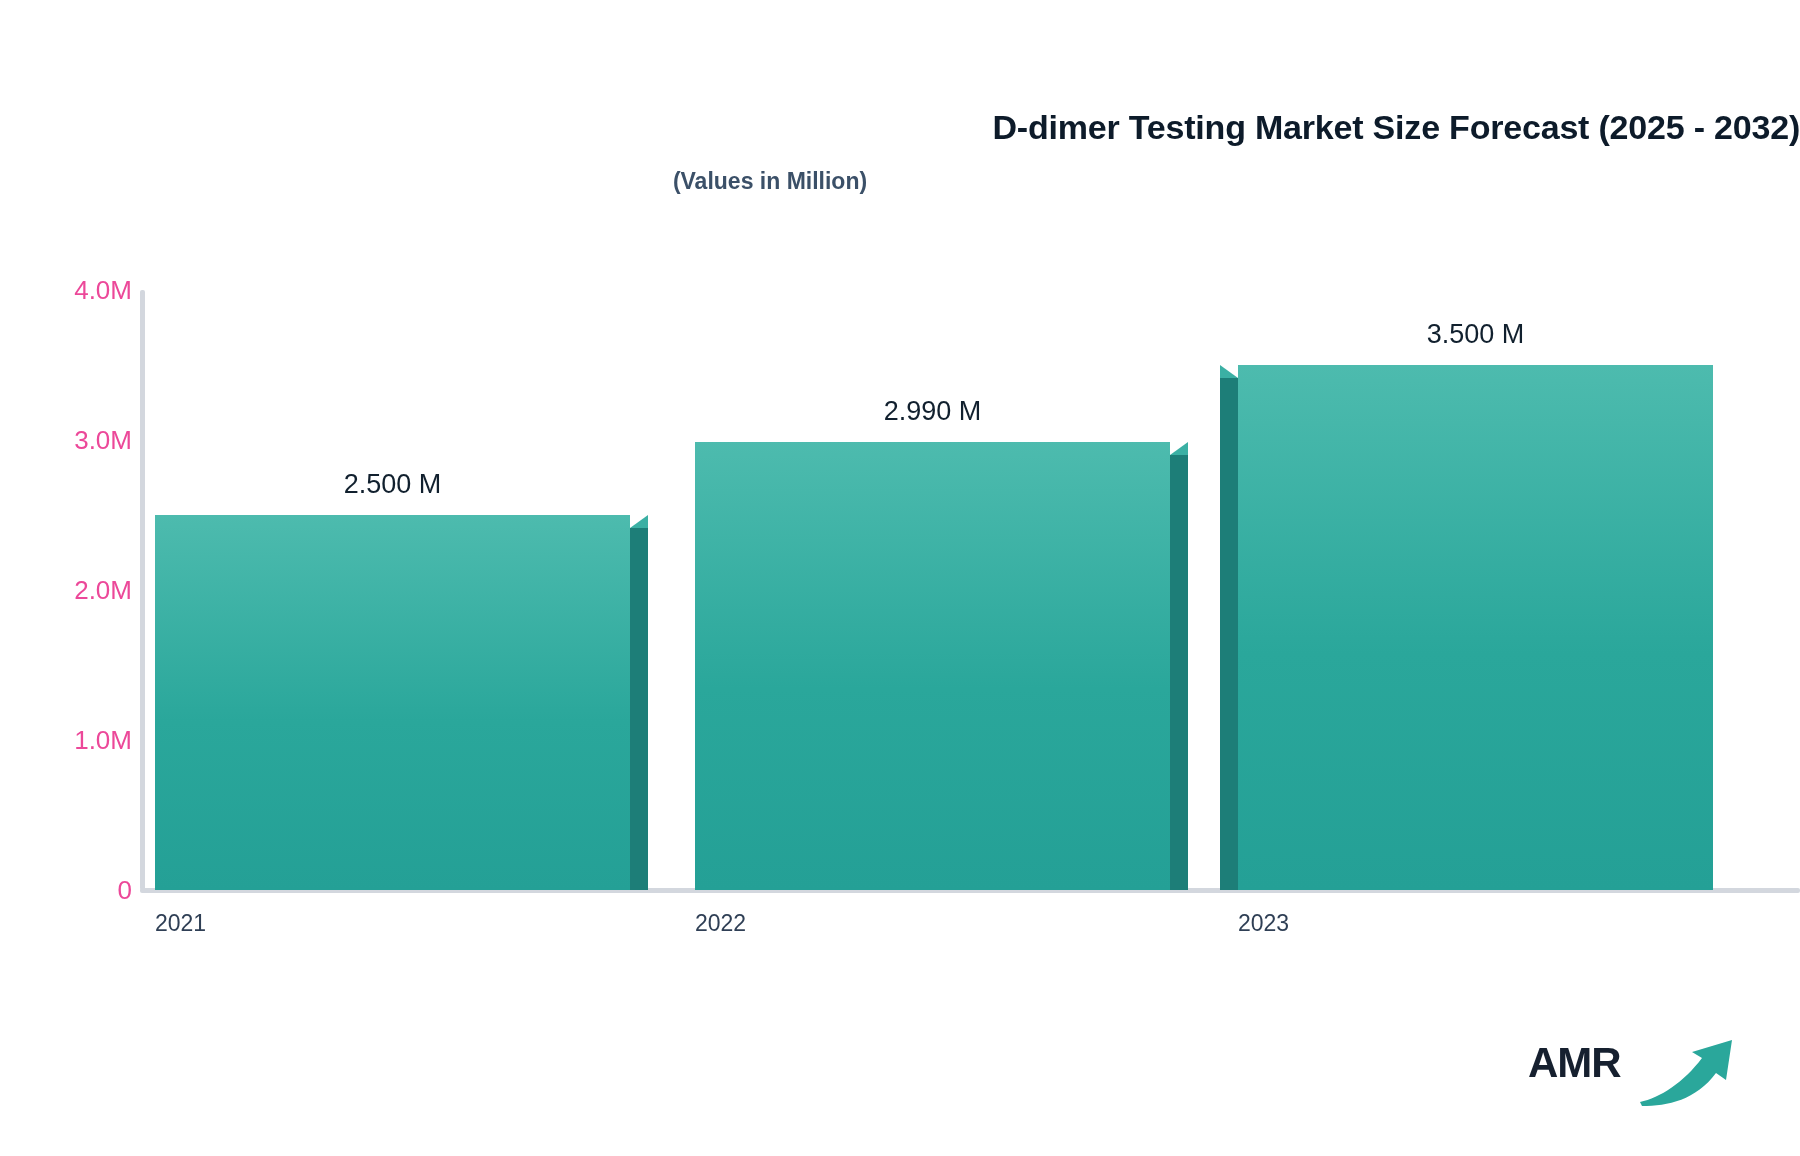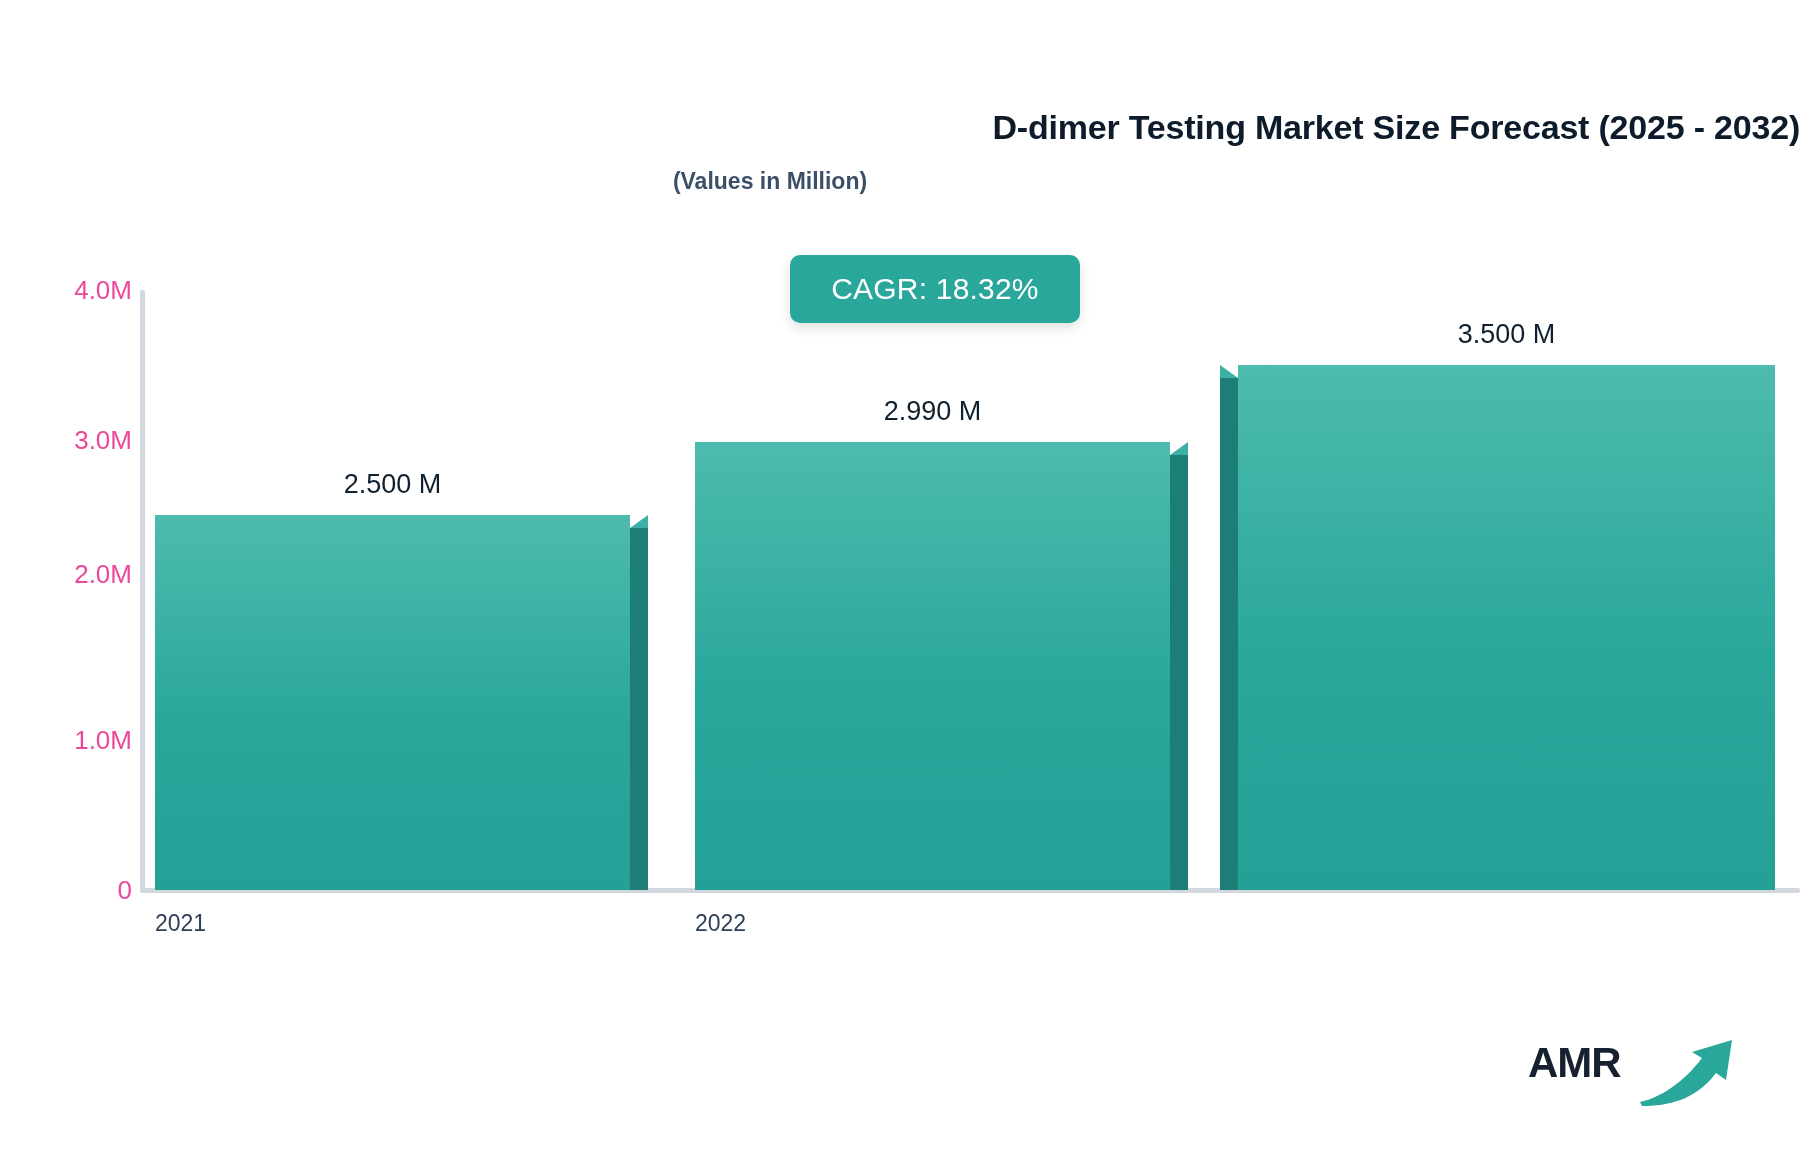--- a/index.html
+++ b/index.html
@@ -184,37 +184,34 @@
   }
 </style>
 </head>
 <body>
 
 <div class="canvas">
 
   <div class="title">D-dimer Testing Market Size Forecast (2025 - 2032)</div>
   <div class="subtitle">(Values in Million)</div>
 
-  <div class="cagr-badge">
-    <span class="cagr-text">CAGR: 18.32%</span>
-  </div>
 
   <div class="plot">
     <div class="y-axis-line"></div>
     <div class="x-axis-line"></div>
 
     <div class="ytick" style="top:0px">
       <span>4.0M</span>
       
     </div>
     <div class="ytick" style="top:150px">
       <span>3.0M</span>
       
     </div>
-    <div class="ytick" style="top:284px">
+    <div class="ytick" style="top:300px">
       <span>2.0M</span>
       
     </div>
     <div class="ytick" style="top:450px">
       <span>1.0M</span>
       
     </div>
     <div class="ytick" style="top:600px">
       <span>0</span>
       
@@ -227,29 +224,30 @@
       <div class="bar-top-right" style="top:0px;"></div>
     </div>
 
     <div class="bar-group" style="left:555px; width:475px; height:448px;">
       <div class="bar-value" style="top:-46px">2.990 M</div>
       <div class="bar-face" style="height:448px;"></div>
       <div class="bar-side bar-side-right" style="height:435px;"></div>
       <div class="bar-top-right" style="top:0px;"></div>
     </div>
 
-    <div class="bar-group" style="left:1098px; width:537px; height:525px;">
+    <div class="bar-group" style="left:1098px; width:475px; height:525px;">
       <div class="bar-value" style="top:-46px">3.500 M</div>
       <div class="bar-face" style="height:525px;"></div>
       <div class="bar-side bar-side-left" style="height:512px;"></div>
       <div class="bar-top-left" style="top:0px;"></div>
     </div>
 
     <div class="xtick" style="left:15px; width:475px;">2021</div>
     <div class="xtick" style="left:555px; width:475px;">2022</div>
+    <div class="xtick" style="left:1098px; width:475px;">2023</div>
   </div>
 
   <div class="logo">
     <div class="logo-text">AMR</div>
     <svg class="logo-arrow" viewBox="0 0 105 72">
       <path d="M4 68 C 24 64, 48 48, 66 24 L 56 18 L 96 6 L 90 46 L 80 39 C 60 66, 32 72, 6 72 Z" fill="#2aa79b"></path>
     </svg>
   </div>
 
 </div>

